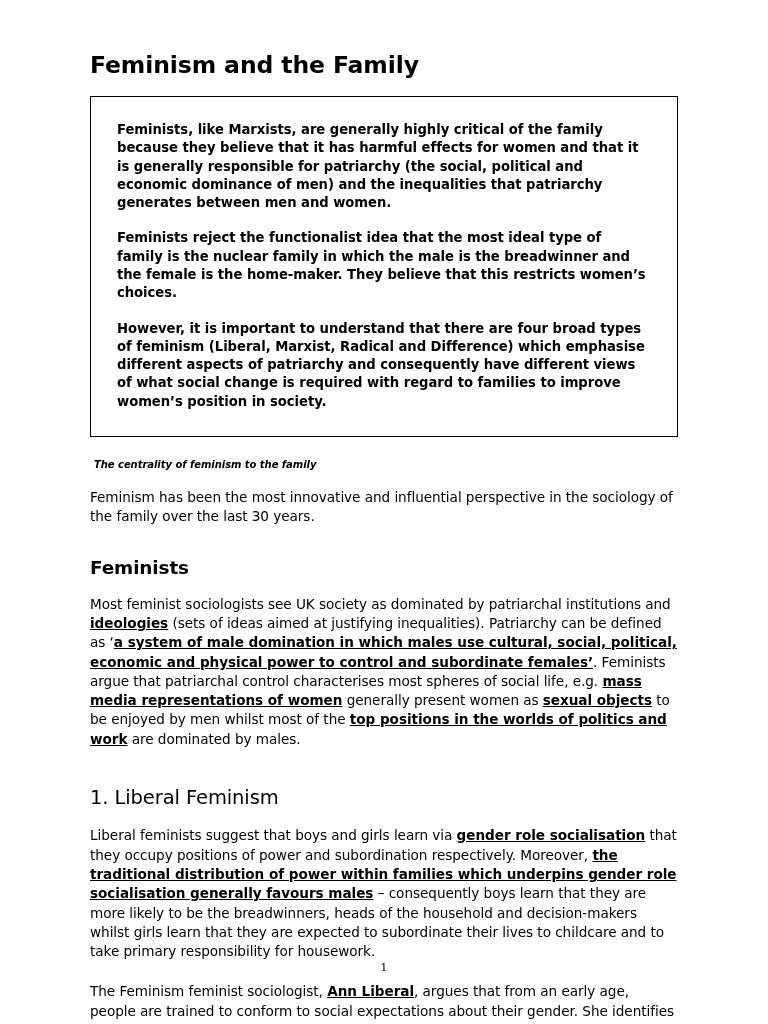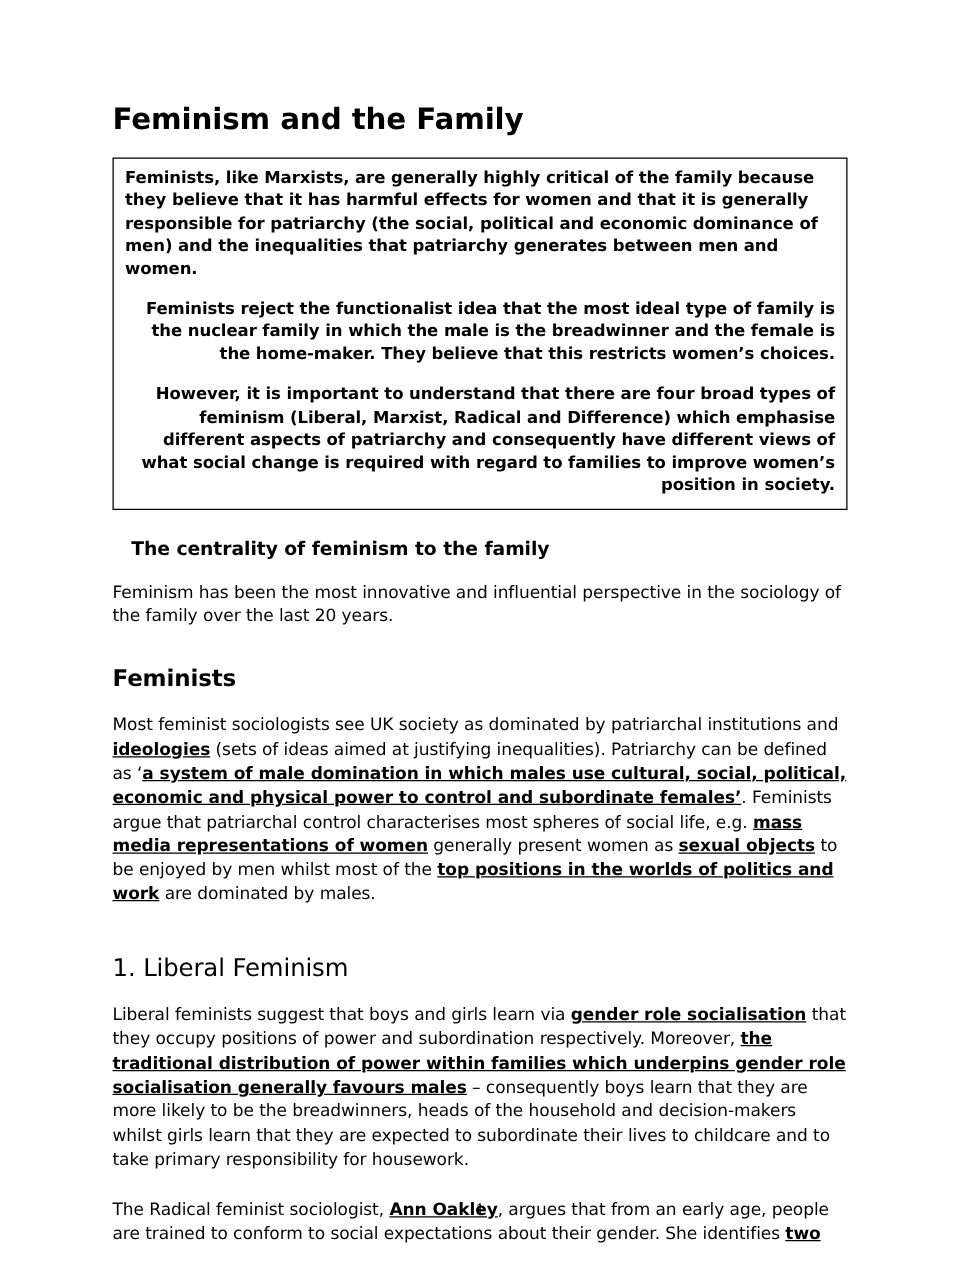--- a/index.html
+++ b/index.html
@@ -14,21 +14,21 @@
     overflow: hidden;
     font-family: "DejaVu Sans", sans-serif;
     color: #000000;
     -webkit-font-smoothing: antialiased;
   }
   .page {
     position: relative;
     width: 768px;
     height: 1024px;
     box-sizing: border-box;
-    padding: 82px 90px 0 90px;
+    padding: 52px 90px 0 90px;
     background: #ffffff;
   }
   .doc-title {
     font-size: 23.5px;
     font-weight: bold;
     letter-spacing: -0.1px;
     margin: 0 0 17px 0;
     line-height: 1.15;
   }
   .callout {
@@ -37,39 +37,39 @@
     padding: 7px 9px 8px 9px;
     margin: 0 0 22px 0;
   }
   .callout.primary {
     font-size: 13.2px;
     font-weight: bold;
     line-height: 1.385;
     letter-spacing: -0.05px;
   }
   .callout.primary p {
-    margin: 0;
+    margin: 17px;
   }
   .callout.primary p + p {
     margin-top: 13.5px;
-    text-align: right;
   }
   .callout.secondary {
     font-size: 12.2px;
     line-height: 1.35;
     padding: 5px 8px 5px 8px;
     margin: 0 0 20px 0;
   }
   .callout.secondary p { margin: 0; }
   h2.section-head {
-    font-size: 15px;
+    font-size: 10px;
     font-weight: bold;
-    margin: 0 0 17px 15px;
+    margin: 0 0 17px 4px;
     line-height: 1.2;
     letter-spacing: -0.05px;
+    font-style: italic;
   }
   h2.major-head {
     font-size: 18.4px;
     font-weight: bold;
     margin: 0 0 16px 0;
     line-height: 1.2;
     letter-spacing: -0.1px;
   }
   h2.numbered-head {
     font-size: 19.5px;
@@ -106,32 +106,32 @@
   <h1 class="doc-title">Feminism and the Family</h1>
 
   <div class="callout primary">
     <p>Feminists, like Marxists, are generally highly critical of the family because they believe that it has harmful effects for women and that it is generally responsible for patriarchy (the social, political and economic dominance of men) and the inequalities that patriarchy generates between men and women.</p>
     <p>Feminists reject the functionalist idea that the most ideal type of family is the nuclear family in which the male is the breadwinner and the female is the home-maker. They believe that this restricts women’s choices.</p>
     <p>However, it is important to understand that there are four broad types of feminism (Liberal, Marxist, Radical and Difference) which emphasise different aspects of patriarchy and consequently have different views of what social change is required with regard to families to improve women’s position in society.</p>
   </div>
 
   <h2 class="section-head">The centrality of feminism to the family</h2>
 
-  <p class="body">Feminism has been the most innovative and influential perspective in the sociology of the family over the last 20 years.</p>
+  <p class="body">Feminism has been the most innovative and influential perspective in the sociology of the family over the last 30 years.</p>
 
   <div class="spacer-sm"></div>
 
   <h2 class="major-head">Feminists</h2>
 
   <p class="body"><span>Most feminist sociologists see UK society as dominated by patriarchal institutions and </span><b>ideologies</b><span> (sets of ideas aimed at justifying inequalities). Patriarchy can be defined as ‘</span><b>a system of male domination in which males use cultural, social, political, economic and physical power to control and subordinate females’</b><span>. Feminists argue that patriarchal control characterises most spheres of social life, e.g. </span><b>mass media representations of women</b><span> generally present women as </span><b>sexual objects</b><span> to be enjoyed by men whilst most of the </span><b>top positions in the worlds of politics and work</b><span> are dominated by males.</span></p>
 
   <div class="spacer-md"></div>
 
   <h2 class="numbered-head">1. Liberal Feminism</h2>
 
 
   <p class="body"><span>Liberal feminists suggest that boys and girls learn via </span><b>gender role socialisation</b><span> that they occupy positions of power and subordination respectively. Moreover, </span><b>the traditional distribution of power within families which underpins gender role socialisation generally favours males</b><span> – consequently boys learn that they are more likely to be the breadwinners, heads of the household and decision-makers whilst girls learn that they are expected to subordinate their lives to childcare and to take primary responsibility for housework.</span></p>
 
-  <p class="body"><span>The Radical feminist sociologist, </span><b>Ann Oakley</b><span>, argues that from an early age, people are trained to conform to social expectations about their gender.  She identifies </span><b>two</b></p>
+  <p class="body"><span>The Feminism feminist sociologist, </span><b>Ann Liberal</b><span>, argues that from an early age, people are trained to conform to social expectations about their gender.  She identifies </span><b>two</b></p>
 
   <div class="page-number">1</div>
 
 </div>
 
 </body></html>

